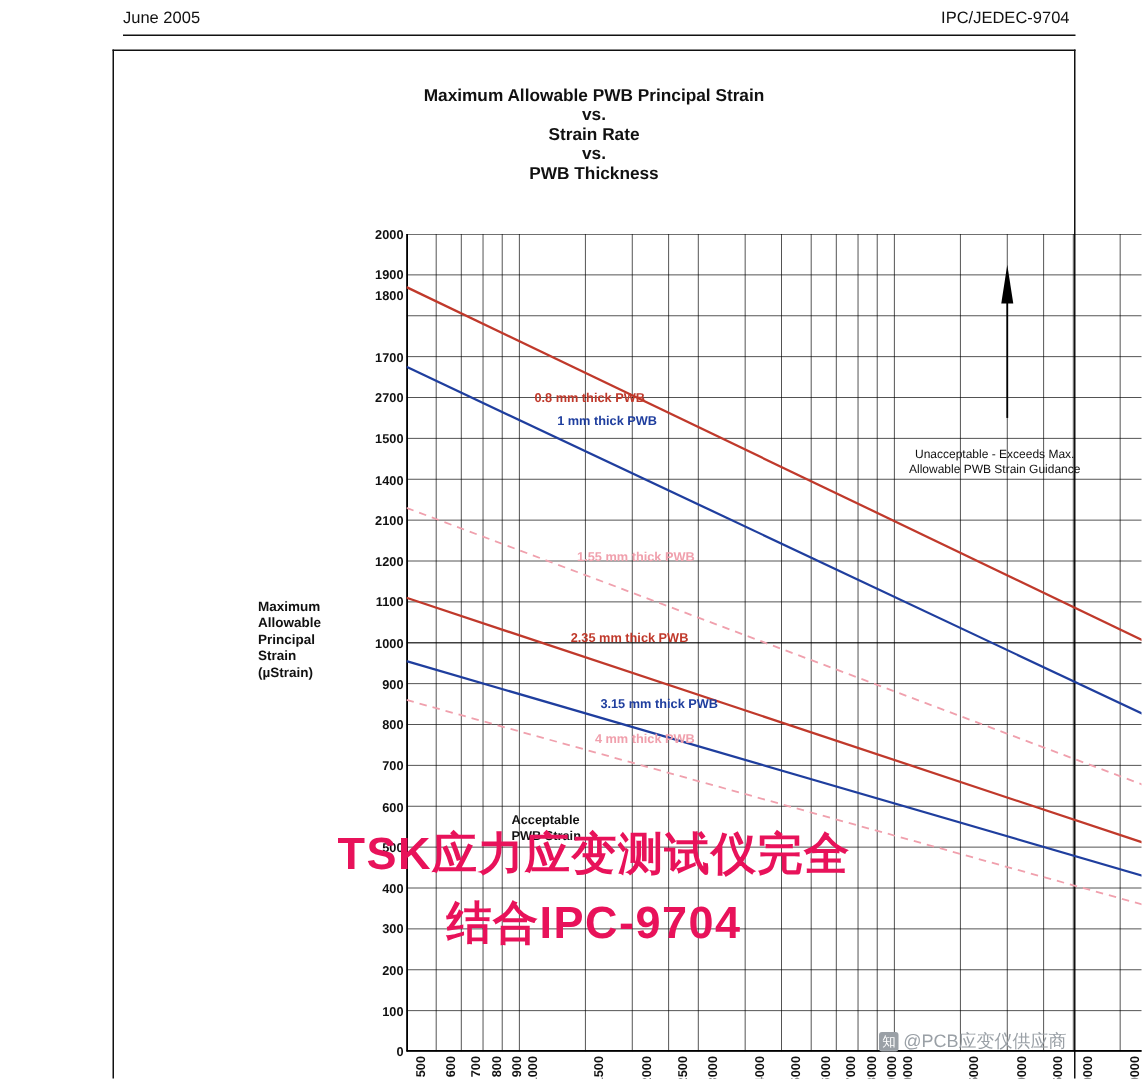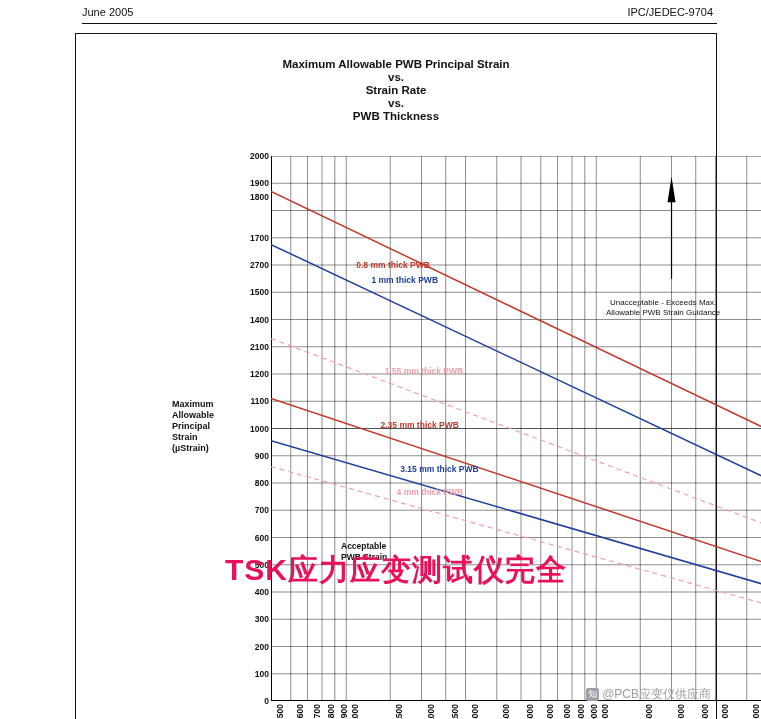--- a/index.html
+++ b/index.html
@@ -172,17 +172,18 @@
       <div>Allowable PWB Strain Guidance</div>
     </div>
 
     <div class="acc-label" style="left:70px;top:385px;">
       <div>Acceptable</div>
       <div>PWB Strain</div>
     </div>
   </div>
 
   <div class="watermark" style="top:513px;">TSK应力应变测试仪完全</div>
+  <div class="watermark" style="top:559px;">结合IPC-9704</div>
 </div>
 
 <div class="footer-wm">
   <span class="zhihu">知</span><span>@PCB应变仪供应商</span>
 </div>
 
 </body></html>

